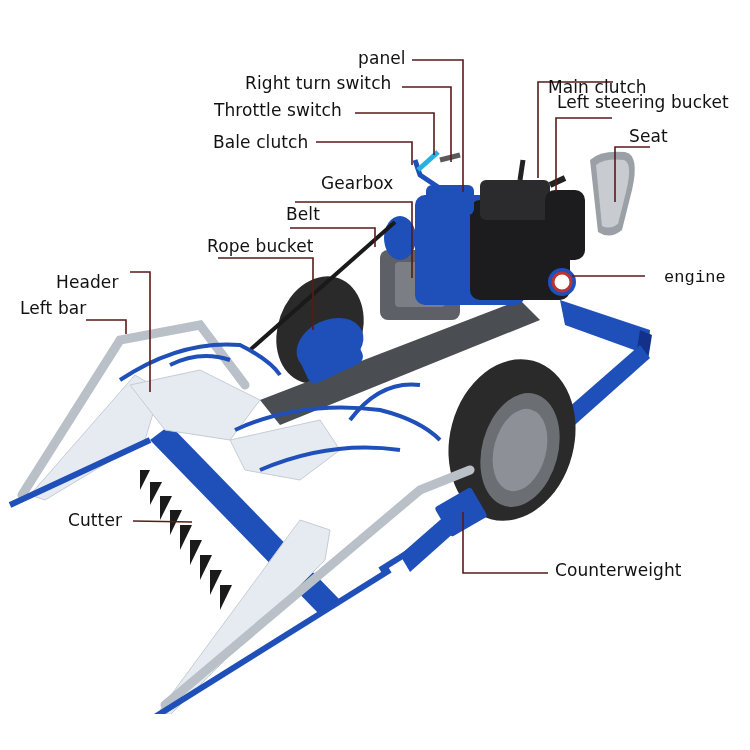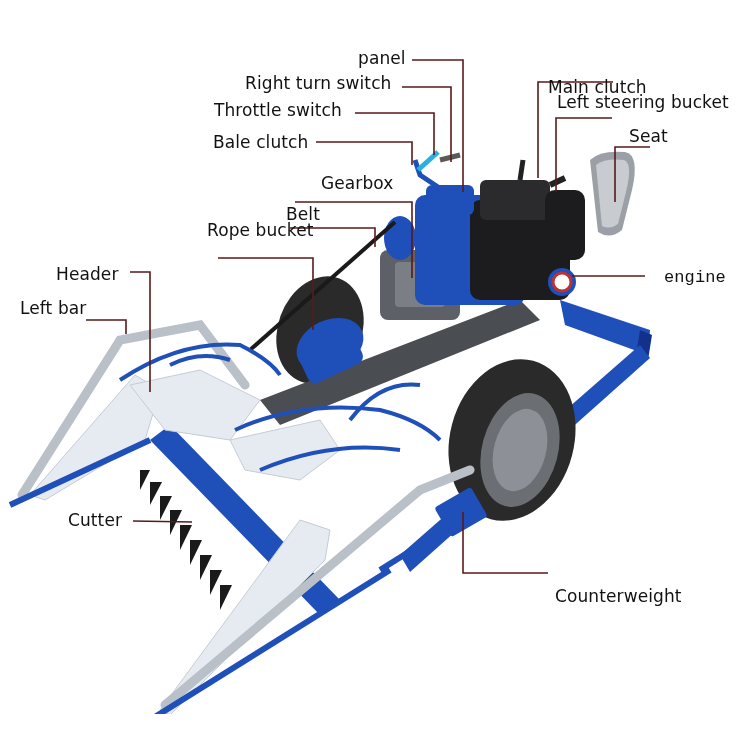--- a/index.html
+++ b/index.html
@@ -129,22 +129,22 @@
       <polyline points="463,512 463,573 548,573"></polyline>
     </g>
   </svg>
 
   <div class="label" style="left:358px;top:48px;">panel</div>
   <div class="label" style="left:245px;top:73px;">Right turn switch</div>
   <div class="label" style="left:214px;top:100px;">Throttle switch</div>
   <div class="label" style="left:213px;top:132px;">Bale clutch</div>
   <div class="label" style="left:321px;top:173px;">Gearbox</div>
   <div class="label" style="left:286px;top:204px;">Belt</div>
-  <div class="label" style="left:207px;top:220px;">Rope bucket</div>
-  <div class="label" style="left:56px;top:264px;">Header</div>
+  <div class="label" style="left:207px;top:236px;">Rope bucket</div>
+  <div class="label" style="left:56px;top:272px;">Header</div>
   <div class="label" style="left:20px;top:298px;">Left bar</div>
   <div class="label" style="left:68px;top:510px;">Cutter</div>
   <div class="label" style="left:548px;top:77px;">Main clutch</div>
   <div class="label" style="left:557px;top:92px;">Left steering bucket</div>
   <div class="label" style="left:613px;top:126px;margin-left:16px;">Seat</div>
   <div class="label" style="left:664px;top:268px;font-family:Liberation Mono, monospace;">engine</div>
-  <div class="label" style="left:555px;top:560px;margin-top:26px;">Counterweight</div>
+  <div class="label" style="left:555px;top:560px;">Counterweight</div>
 </div>
 
 </body></html>

